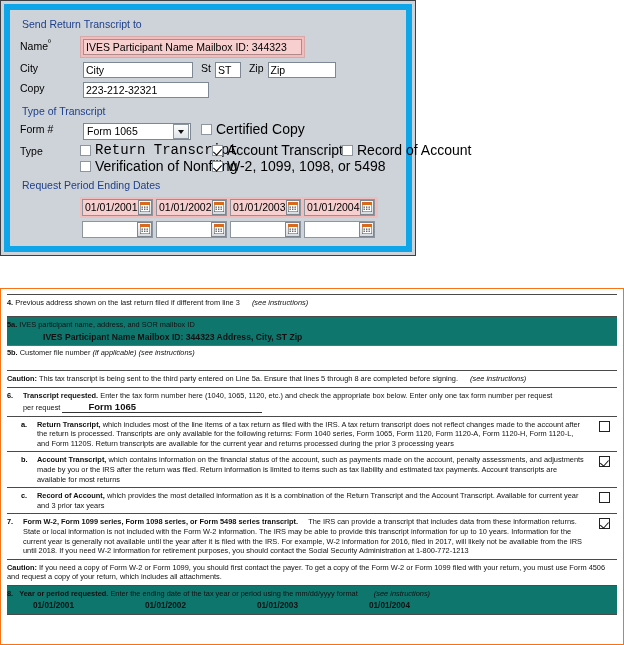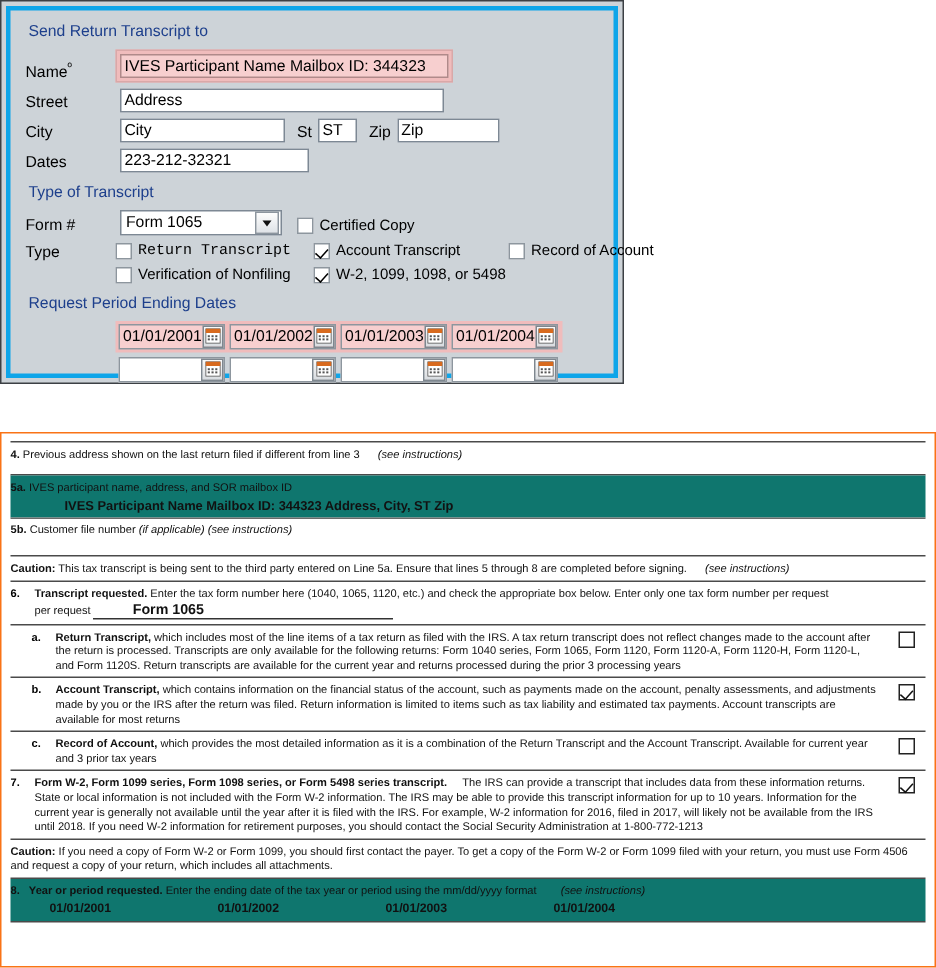--- a/index.html
+++ b/index.html
@@ -15,32 +15,32 @@
   
   #panel {
     position: absolute; left: 0; top: 0;
     width: 416px; height: 256px;
     background: #cdd3d8;
     border: 1px solid #3c4044;
     padding: 3px;
   }
   #panel-inner {
     width: 100%; height: 100%;
-    border: 3px solid #0ea5e9;
+    border: 6px solid #0ea5e9;
     background: #cdd3d8;
     position: relative;
     padding: 8px 10px;
   }
   .grp-title {
     color: #1d3f8c;
     font-size: 10.5px;
     line-height: 13px;
     margin: 0 0 5px 2px;
   }
-  .row { display: flex; align-items: flex-end; margin-bottom: 4px; }
+  .row { display: flex; align-items: flex-start; margin-bottom: 4px; }
   .lbl {
     font-size: 10.5px; color: #000;
     width: 60px; flex: 0 0 60px;
     line-height: 13px;
   }
   .lbl sup { font-size: 8px; vertical-align: super; }
   .fld {
     height: 16px;
     border: 1px solid #7d8894;
     background: #ffffff;
@@ -100,21 +100,21 @@
     margin-right: 4px;
   }
   .cbx.on::after {
     content: "";
     position: absolute; left: 2px; top: 1px;
     width: 4px; height: 7px;
     border: solid #000;
     border-width: 0 1.6px 1.6px 0;
     transform: rotate(42deg);
   }
-  .cbx-lbl { font-size: 10px; color: #000; line-height: 13px; white-space: nowrap; }
+  .cbx-lbl { font-size: 14px; color: #000; line-height: 13px; white-space: nowrap; }
 
   
   #dates-hl {
     background: #f0bcbc;
     padding: 2px;
     display: flex; gap: 3px;
     width: 298px;
   }
   #dates-row2 { display: flex; gap: 3px; margin-top: 3px; padding: 0 2px; width: 298px; }
   .dtp {
@@ -213,36 +213,32 @@
 
     <div class="grp-title">Send Return Transcript to</div>
 
     <div class="row">
       <div class="lbl"><span>Name</span><sup>º</sup></div>
       <div id="name-wrap">
         <div class="fld pink" style="width:219px;">IVES Participant Name  Mailbox ID: 344323</div>
       </div>
     </div>
 
-    <div class="row">
-      <div class="lbl">Street</div>
-      <div class="fld" style="width:216px;margin-left:3px;">Address</div>
-    </div>
 
     <div class="row">
       <div class="lbl">City</div>
       <div class="fld" style="width:110px;margin-left:3px;">City</div>
       <span class="inline-lbl">St</span>
       <div class="fld" style="width:26px;">ST</div>
       <span class="inline-lbl">Zip</span>
       <div class="fld" style="width:68px;">Zip</div>
     </div>
 
     <div class="row">
-      <div class="lbl">Dates</div>
+      <div class="lbl">Copy</div>
       <div class="fld" style="width:126px;margin-left:3px;">223-212-32321</div>
     </div>
 
     <div class="grp-title" style="margin-top:7px;">Type of Transcript</div>
 
     <div class="row">
       <div class="lbl">Form #</div>
       <div class="combo" style="margin-left:3px;">
         <span class="val">Form 1065</span>
         <span class="arrowbtn"></span>

